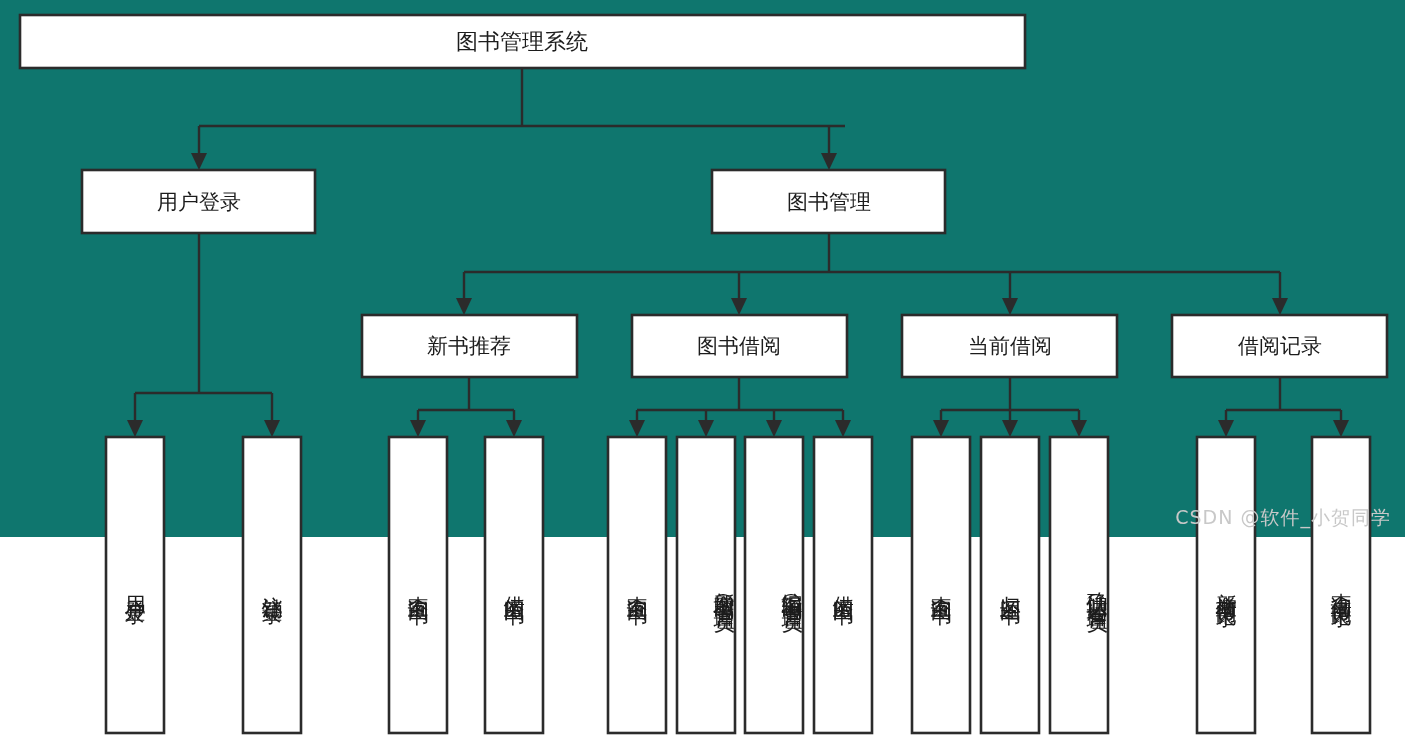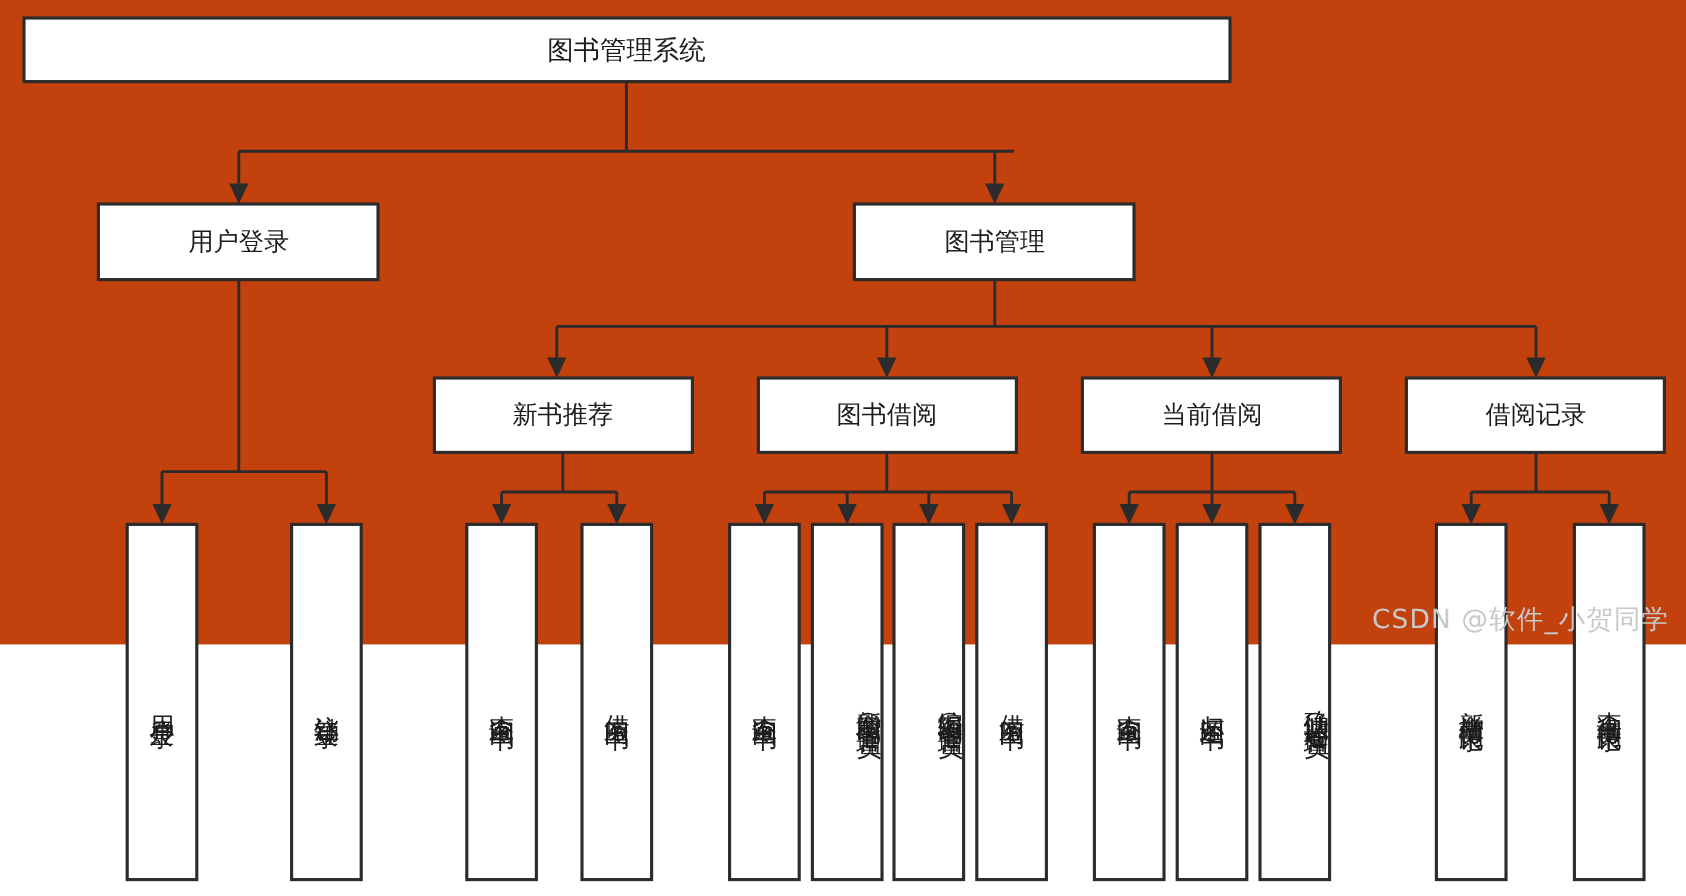--- a/index.html
+++ b/index.html
@@ -11,21 +11,21 @@
   body {
     width: 1405px;
     height: 747px;
     overflow: hidden;
     font-family: "DejaVu Sans", "Liberation Sans", sans-serif;
   }
   #diagram-root {
     position: relative;
     width: 1405px;
     height: 537px;
-    background: #c2410c;
+    background: #0f766e;
   }
   svg.diagram-canvas {
     position: absolute;
     left: 0;
     top: 0;
     width: 1405px;
     height: 747px;
     display: block;
   }
   .node-box {
@@ -63,21 +63,21 @@
     letter-spacing: 3px;
     white-space: nowrap;
     text-align: center;
     pointer-events: none;
   }
   .watermark {
     position: absolute;
     right: 14px;
     bottom: 6px;
     font-family: "DejaVu Sans", "Liberation Sans", sans-serif;
-    font-size: 22px;
+    font-size: 19px;
     color: #c8c8c8;
     letter-spacing: 1px;
     white-space: nowrap;
   }
 </style>
 </head>
 <body>
 
 <div id="diagram-root">
 

